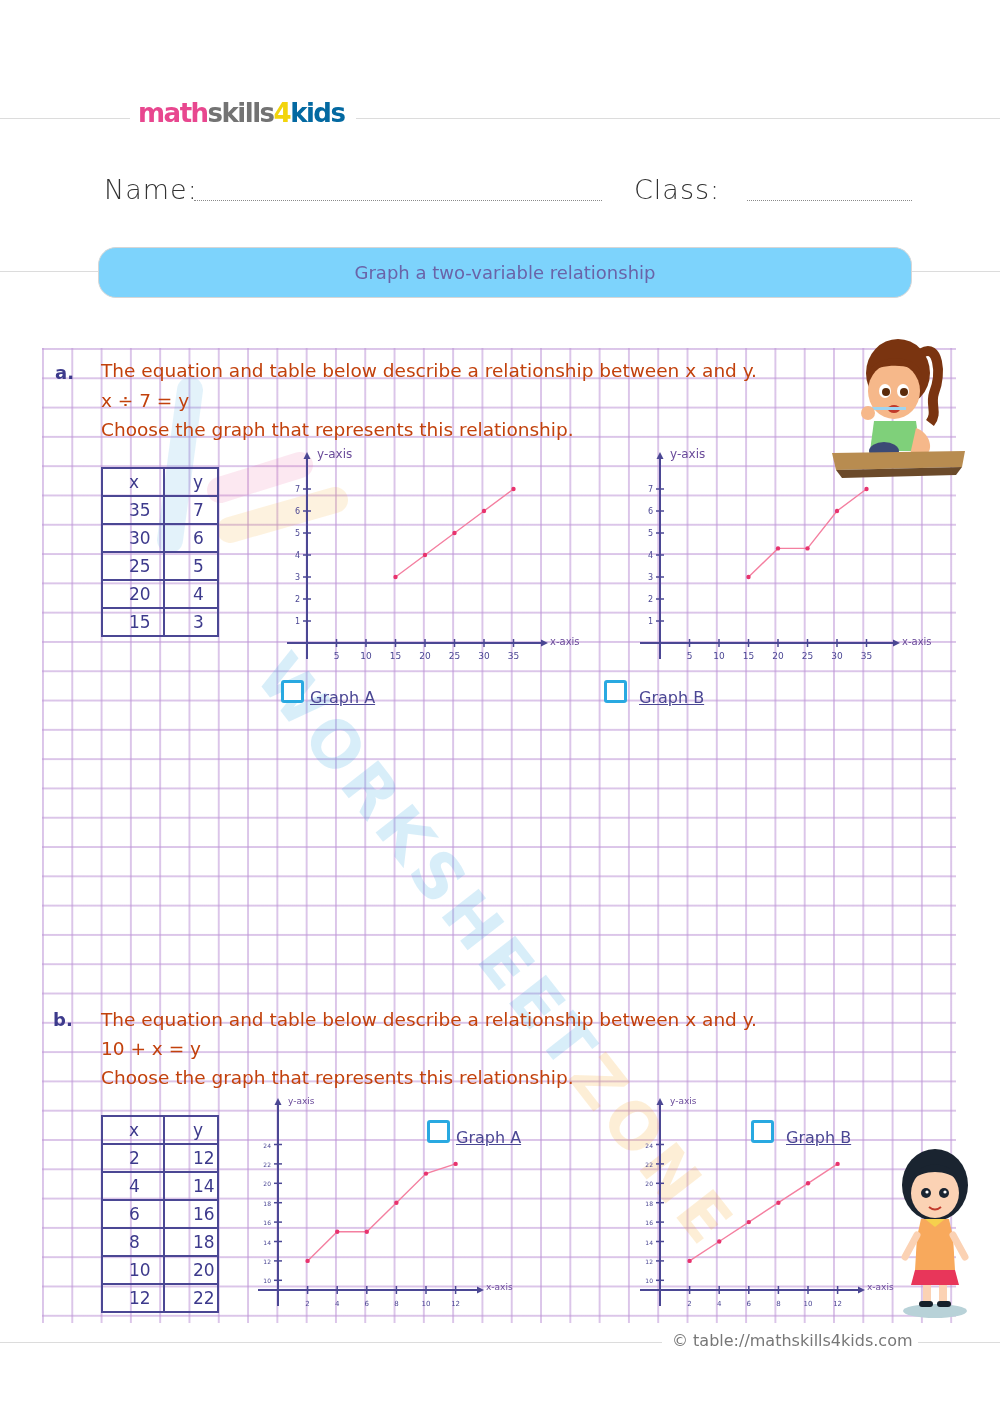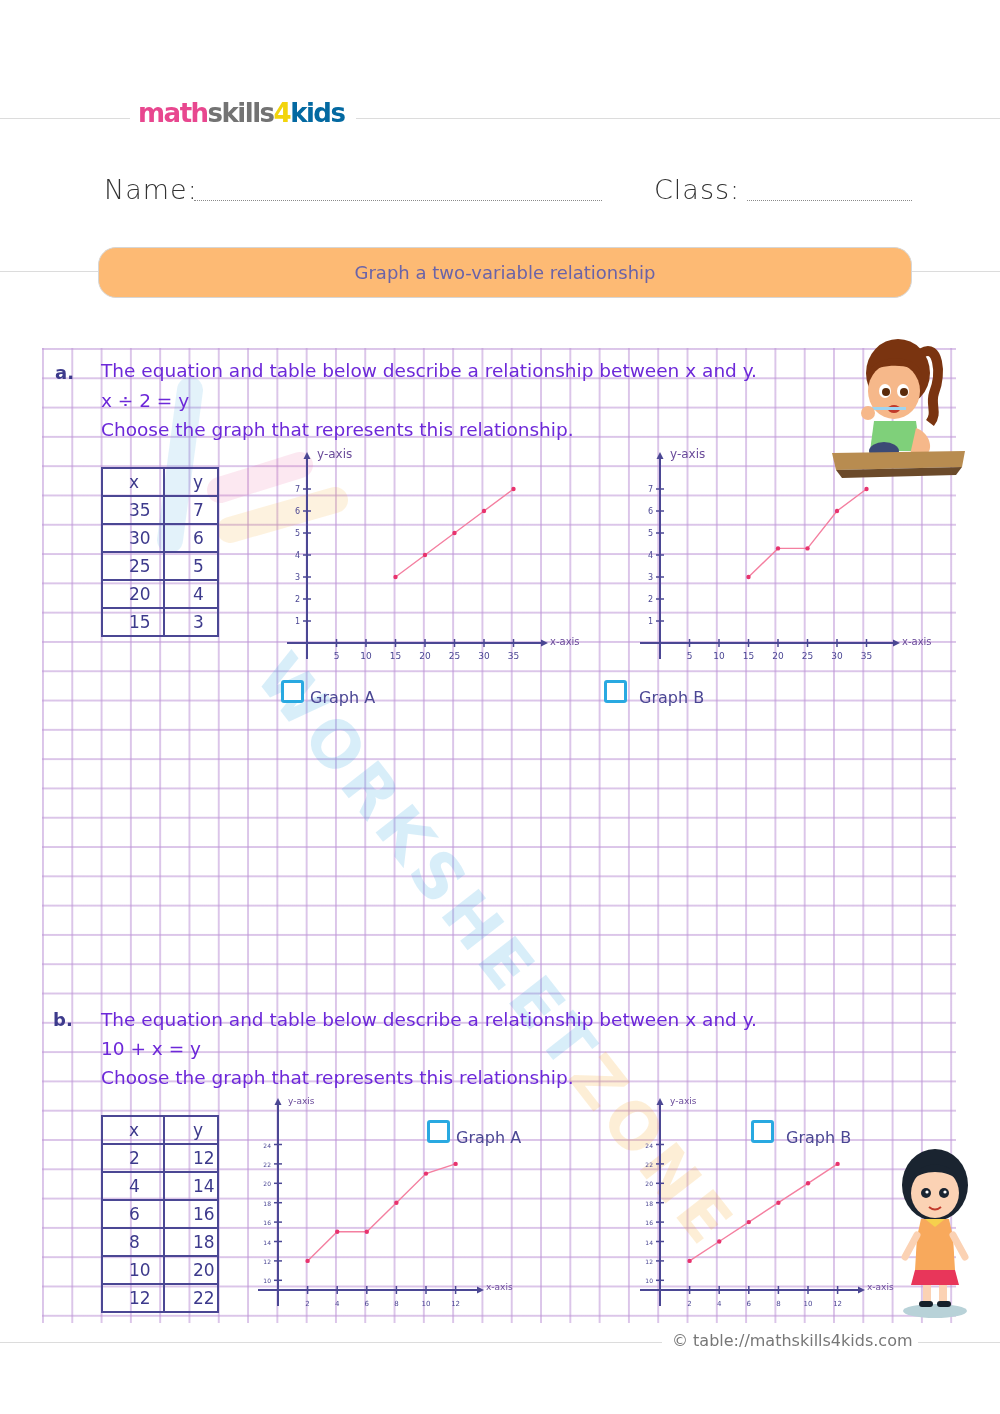--- a/index.html
+++ b/index.html
@@ -17,21 +17,21 @@
   .logo .p1 { color: #e8478f; }
   .logo .p2 { color: #737373; }
   .logo .p3 { color: #f2d40c; }
   .logo .p4 { color: #0369a1; }
 
   .name-row { position: absolute; top: 174px; left: 104px; width: 810px; height: 36px; font-family: "DejaVu Sans", sans-serif; font-size: 27px; color: #333; letter-spacing: 1px; font-weight: 300; }
   .dots { position: absolute; border-bottom: 1.5px dotted #8a8a8a; height: 1px; }
 
   .title-box {
     position: absolute; left: 98px; top: 247px; width: 812px; height: 49px;
-    border: 1.5px solid #d6d6d6; border-radius: 18px; background: #fdba74;
+    border: 1.5px solid #d6d6d6; border-radius: 18px; background: #7dd3fc;
     display: flex; align-items: center; justify-content: center;
     font-size: 18px; color: #6a63a8;
   }
 
   
   .grid {
     position: absolute; left: 42px; top: 348px; width: 914px; height: 975px;
     background-image:
       linear-gradient(to right, rgba(190,150,215,0.55) 2px, transparent 2px),
       linear-gradient(to bottom, rgba(190,150,215,0.55) 2px, transparent 2px);
@@ -40,49 +40,49 @@
 
   .watermark {
     position: absolute; left: 300px; top: 640px; transform: rotate(52deg); transform-origin: left top;
     font-size: 64px; font-weight: bold; letter-spacing: 6px; white-space: nowrap;
     opacity: 0.18;
   }
   .wm-blue { color: #2fa4e0; }
   .wm-orange { color: #f5a623; }
 
   .q-letter { position: absolute; font-weight: bold; font-size: 18px; color: #3d3a8c; }
-  .q-text { position: absolute; font-size: 18.5px; color: #6d28d9; white-space: nowrap; }
+  .q-text { position: absolute; font-size: 18.5px; color: #c2410c; white-space: nowrap; }
 
   table.xy { position: absolute; border-collapse: collapse; font-size: 17px; color: #3d3a8c; }
   table.xy td { border: 2px solid #4b4794; height: 26px; padding: 0 0 0 26px; text-align: left; }
   table.xy td.ycol { padding-left: 28px; }
 
   .chk {
     position: absolute; width: 17px; height: 17px; border: 3px solid #29a9e1; border-radius: 3px; background: #fff;
   }
-  .chk-label { position: absolute; font-size: 16px; color: #4b4794; }
+  .chk-label { position: absolute; font-size: 16px; color: #4b4794; text-decoration: underline; }
 
   svg text { font-family: "DejaVu Sans", sans-serif; }
 
   .char { position: absolute; }
   .footer { position: absolute; top: 1331px; left: 672px; font-size: 16px; color: #777; }
 </style>
 </head>
 <body>
 
 <div class="hr" style="left:0; top:118px; width:130px;"></div>
 <div class="hr" style="left:356px; top:118px; width:644px;"></div>
 <div class="logo">
   <span class="p1">math</span><span class="p2">skills</span><span class="p3">4</span><span class="p4">kids</span>
 </div>
 
 <div class="name-row">
   <span class="abs" style="left:0; top:0;">Name:</span>
   <div class="dots" style="left:90px; top:25px; width:408px;"></div>
-  <span class="abs" style="left:530px; top:0;margin-left:20px;">Class:</span>
+  <span class="abs" style="left:530px; top:0;">Class:</span>
   <div class="dots" style="left:643px; top:25px; width:165px;"></div>
 </div>
 
 <div class="hr" style="left:0; top:271px; width:100px;"></div>
 <div class="hr" style="left:910px; top:271px; width:90px;"></div>
 <div class="title-box">
   <span>Graph a two-variable relationship</span>
 </div>
 
 <div class="grid"></div>
@@ -92,21 +92,21 @@
 </div>
 
 <svg class="abs" style="left:150px; top:370px;" width="200" height="190">
   <path d="M40,20 L20,170" stroke="#2fa4e0" stroke-width="26" stroke-linecap="round" opacity="0.13"></path>
   <path d="M70,120 L150,95" stroke="#e8478f" stroke-width="26" stroke-linecap="round" opacity="0.12"></path>
   <path d="M80,160 L185,130" stroke="#f5a623" stroke-width="26" stroke-linecap="round" opacity="0.14"></path>
 </svg>
 
 <div class="q-letter" style="left:55px; top:362px;">a.</div>
 <div class="q-text" style="left:101px; top:360px;">The equation and table below describe a relationship between x and y.</div>
-<div class="q-text" style="left:101px; top:390px;">x ÷ 2 = y</div>
+<div class="q-text" style="left:101px; top:390px;">x ÷ 7 = y</div>
 <div class="q-text" style="left:101px; top:419px;">Choose the graph that represents this relationship.</div>
 
 <table class="xy" style="left:101px; top:467px; width:118px;">
   <tbody>
       <tr>
         <td style="width:34px;">x</td>
         <td class="ycol">y</td>
       </tr>
   <tr>
         <td>35</td>

